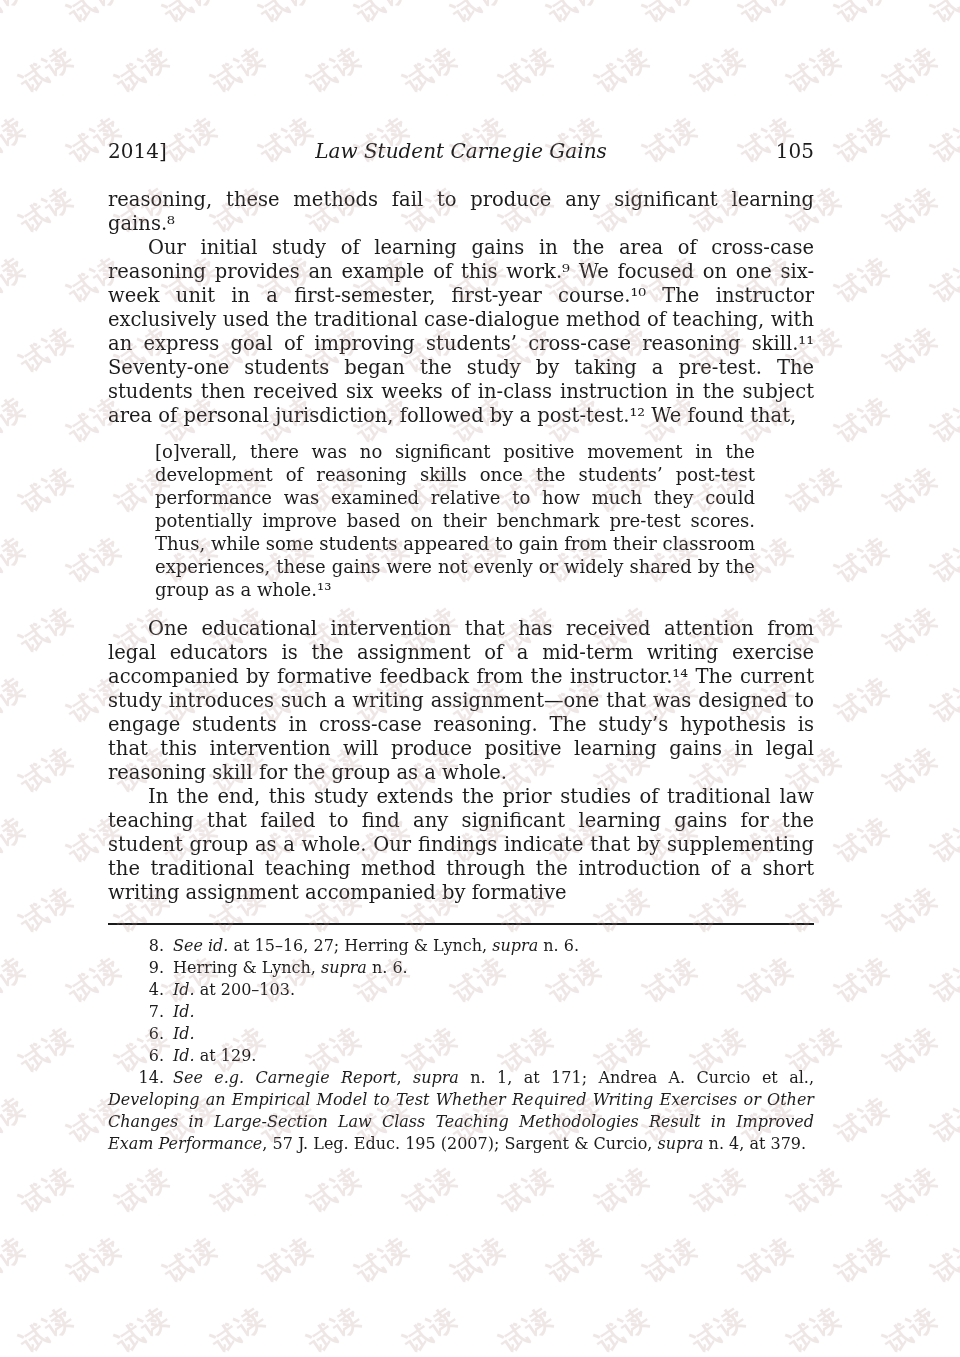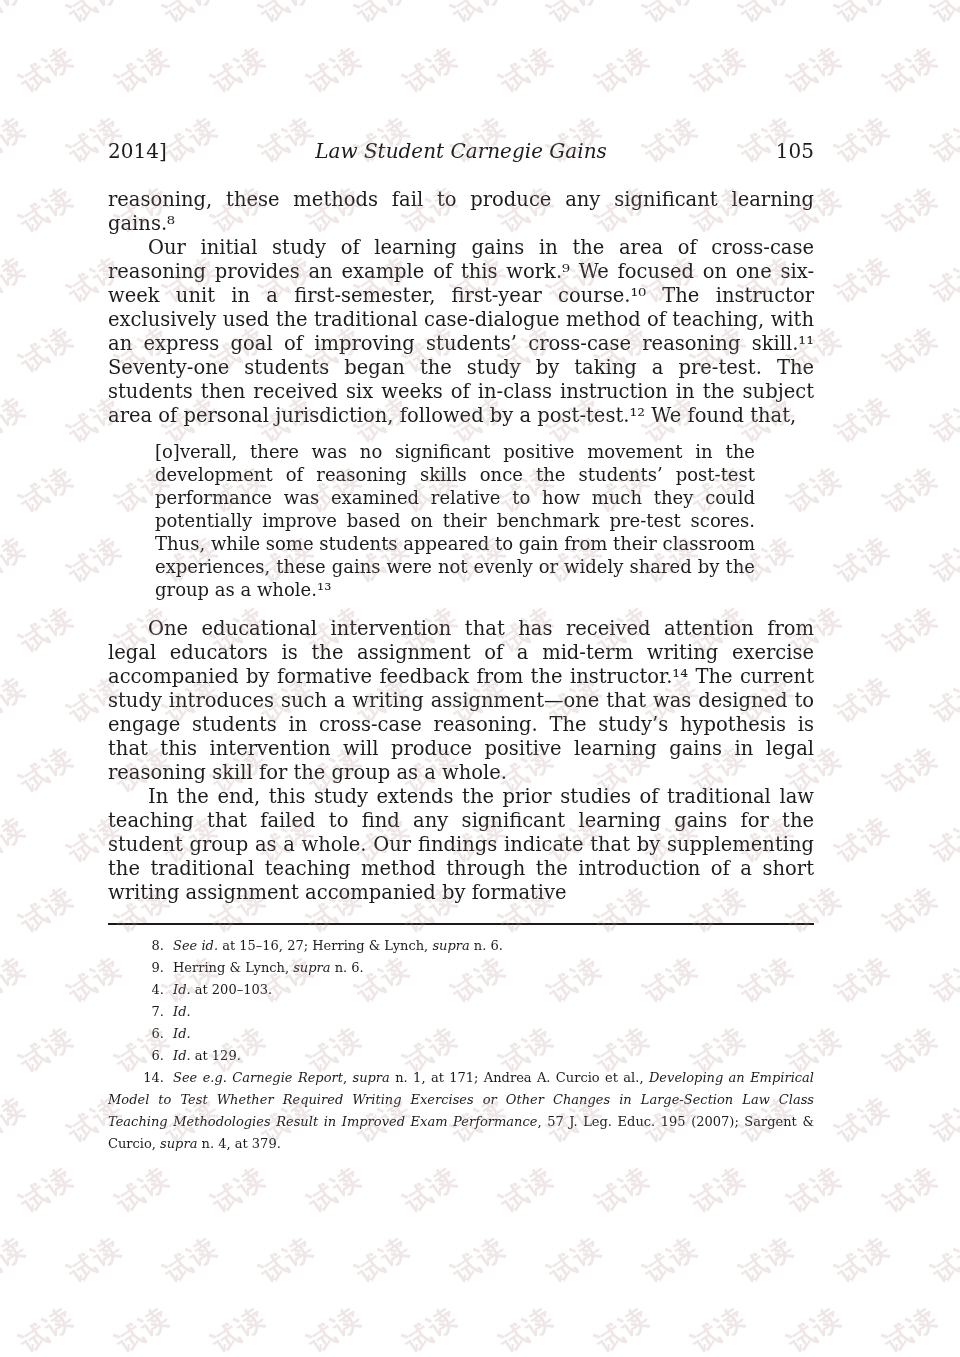--- a/index.html
+++ b/index.html
@@ -61,21 +61,21 @@
     font-size: 18px;
     line-height: 23px;
     text-align: justify;
   }
   .footnote-rule {
     border: none;
     border-top: 2.5px solid #1a1a1a;
     width: 706px;
     margin: 18px 0 10px 0;
   }
-  .footnotes { font-size: 13px; line-height: 22px; }
+  .footnotes { font-size: 16px; line-height: 22px; }
   .footnote { text-align: justify; margin: 0; }
   .fn-num {
     display: inline-block;
     width: 56px;
     text-align: right;
     margin-right: 9px;
   }
   .footnotes .it { font-style: italic; }
   .ssrn-footer {
     position: absolute;

